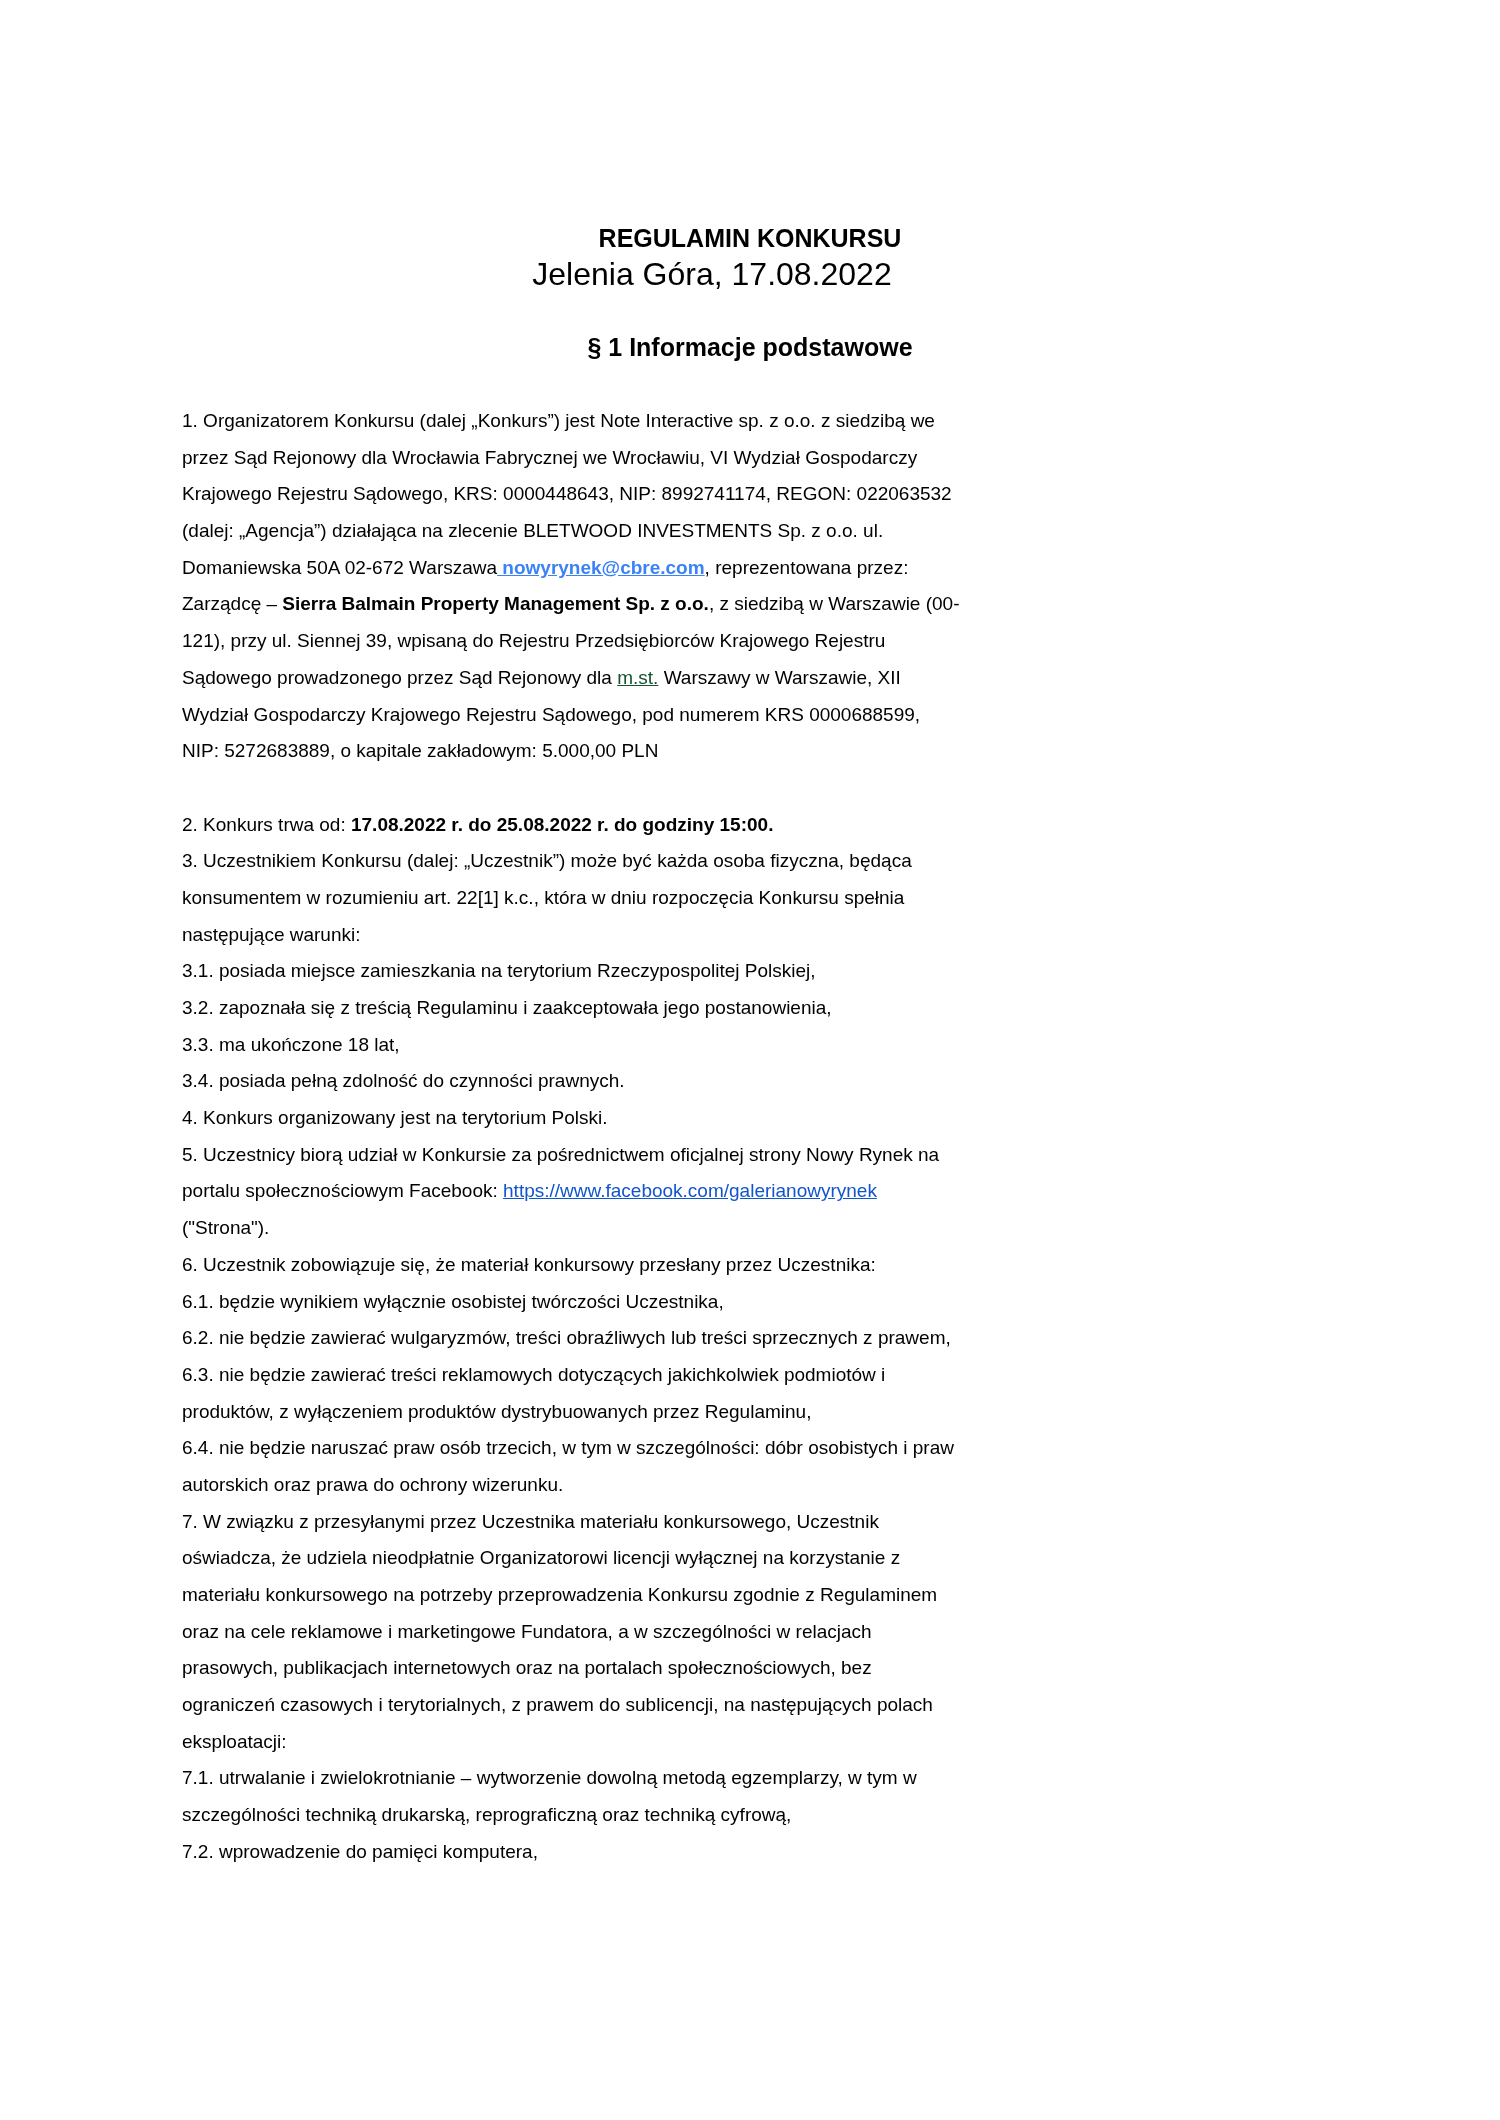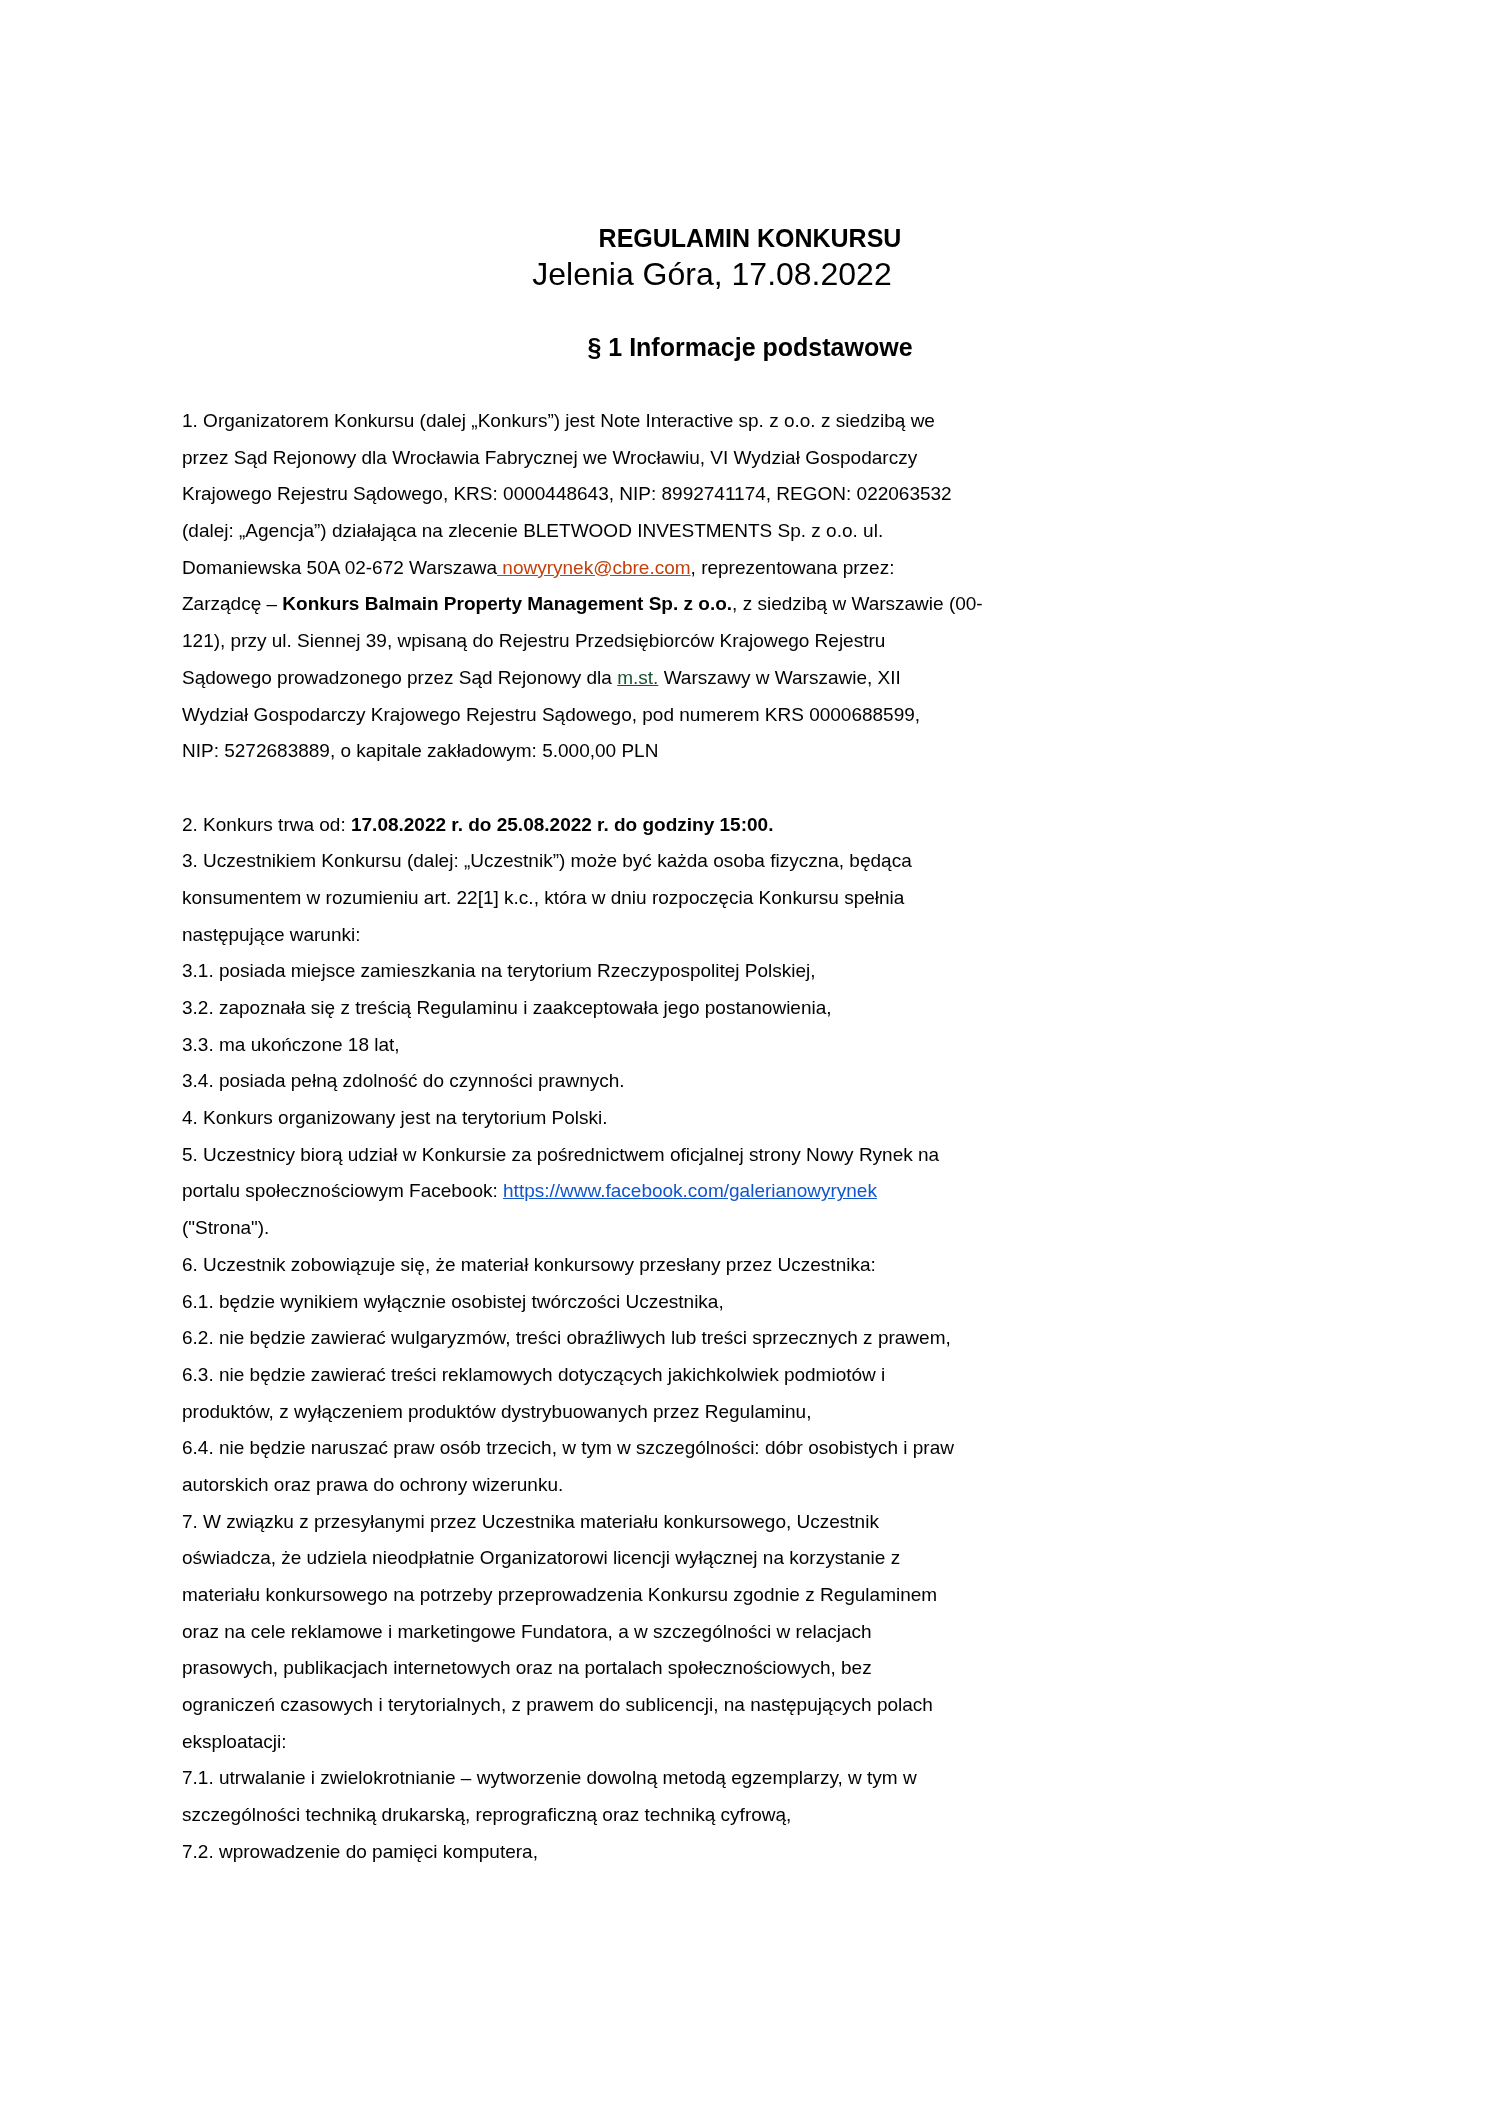--- a/index.html
+++ b/index.html
@@ -39,22 +39,22 @@
   <div class="subtitle">Jelenia Góra, 17.08.2022</div>
   <div class="section">§ 1 Informacje podstawowe</div>
 
   <div class="body">
 
     <div>
       <span class="line">1. Organizatorem Konkursu (dalej „Konkurs”) jest Note Interactive sp. z o.o. z siedzibą we</span>
       <span class="line">przez Sąd Rejonowy dla Wrocławia Fabrycznej we Wrocławiu, VI Wydział Gospodarczy</span>
       <span class="line">Krajowego Rejestru Sądowego, KRS: 0000448643, NIP: 8992741174, REGON: 022063532</span>
       <span class="line">(dalej: „Agencja”) działająca na zlecenie BLETWOOD INVESTMENTS Sp. z o.o. ul.</span>
-      <span class="line"><span>Domaniewska 50A 02-672 Warszawa</span><a class="email" style="color: #c2410c;"> nowyrynek@cbre.com</a><span>, reprezentowana przez:</span></span>
-      <span class="line"><span>Zarządcę – </span><b>Konkurs Balmain Property Management Sp. z o.o.</b><span>, z siedzibą w Warszawie (00-</span></span>
+      <span class="line"><span>Domaniewska 50A 02-672 Warszawa</span><a class="email" style="color: #3b82f6; font-weight: bold;"> nowyrynek@cbre.com</a><span>, reprezentowana przez:</span></span>
+      <span class="line"><span>Zarządcę – </span><b>Sierra Balmain Property Management Sp. z o.o.</b><span>, z siedzibą w Warszawie (00-</span></span>
       <span class="line">121), przy ul. Siennej 39, wpisaną do Rejestru Przedsiębiorców Krajowego Rejestru</span>
       <span class="line"><span>Sądowego prowadzonego przez Sąd Rejonowy dla </span><a class="email" style="color: #14532d;">m.st.</a><span> Warszawy w Warszawie, XII</span></span>
       <span class="line">Wydział Gospodarczy Krajowego Rejestru Sądowego, pod numerem KRS 0000688599,</span>
       <span class="line">NIP: 5272683889, o kapitale zakładowym: 5.000,00 PLN</span>
     </div>
     <span class="gap"></span>
 
     <span class="line"><span>2. Konkurs trwa od: </span><b>17.08.2022 r. do 25.08.2022 r. do godziny 15:00.</b></span>
 
     <div>

